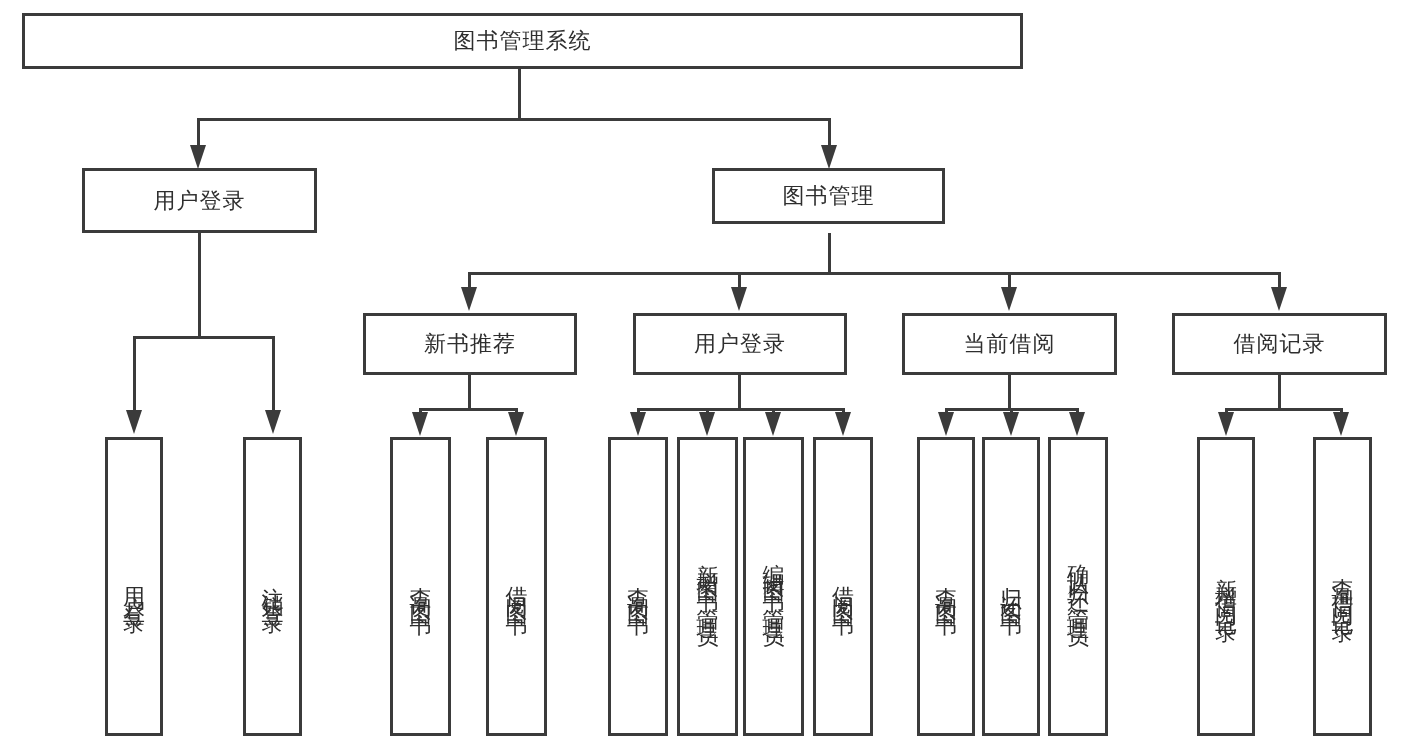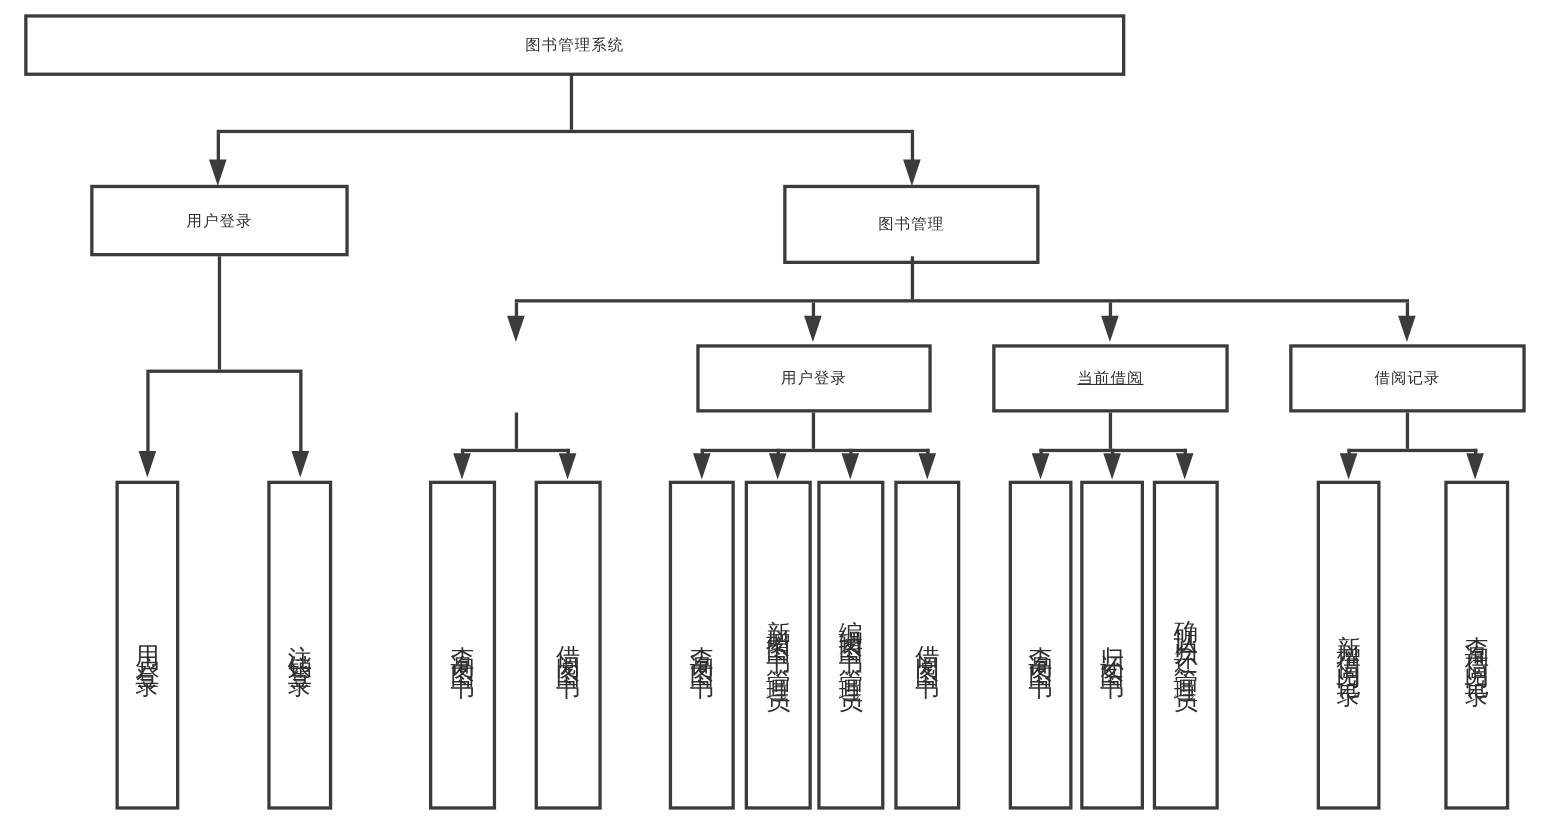--- a/index.html
+++ b/index.html
@@ -17,21 +17,21 @@
     overflow:hidden;
   }
   .box{
     position:absolute;
     box-sizing:border-box;
     border:3px solid var(--line);
     background:var(--bg);
     display:flex;align-items:center;justify-content:center;
     color:var(--text);
   }
-  .hbox{font-size:14px;letter-spacing:1px;white-space:nowrap;}
+  .hbox{font-size:22px;letter-spacing:1px;white-space:nowrap;}
   .leaf span{
     writing-mode:vertical-rl;
     text-orientation:mixed;
     font-size:22px;
     line-height:1;
     letter-spacing:9px;
     color:var(--text);
   }
   .vline,.hline{position:absolute;background:var(--line);}
   .vline{width:3px;}
@@ -59,30 +59,33 @@
 <div id="stage">
 
   <div class="box hbox" style="left:22px;top:13px;width:1001px;height:56px;">
     <span>图书管理系统</span>
   </div>
 
   <div class="box hbox" style="left:82px;top:168px;width:235px;height:65px;">
     <span>用户登录</span>
   </div>
 
-  <div class="box hbox" style="left:712px;top:168px;width:233px;height:72px;">
+  <div class="box hbox" style="left:712px;top:168px;width:233px;height:56px;">
     <span>图书管理</span>
   </div>
 
+  <div class="box hbox" style="left:363px;top:313px;width:214px;height:62px;">
+    <span>新书推荐</span>
+  </div>
 
   <div class="box hbox" style="left:633px;top:313px;width:214px;height:62px;">
     <span>用户登录</span>
   </div>
 
-  <div class="box hbox" style="left:902px;top:313px;width:215px;height:62px;text-decoration:underline;">
+  <div class="box hbox" style="left:902px;top:313px;width:215px;height:62px;">
     <span>当前借阅</span>
   </div>
 
   <div class="box hbox" style="left:1172px;top:313px;width:215px;height:62px;">
     <span>借阅记录</span>
   </div>
 
   <div class="box leaf" style="left:105px;top:437px;width:58px;height:299px;">
     <span>用户登录</span>
   </div>

